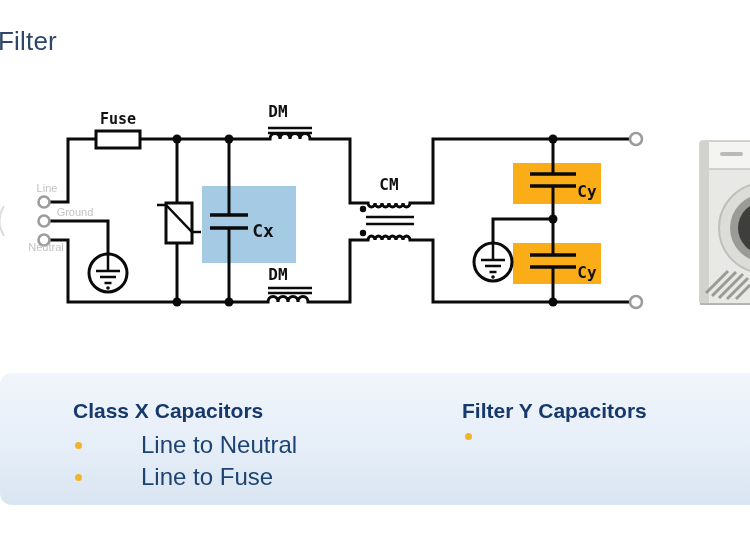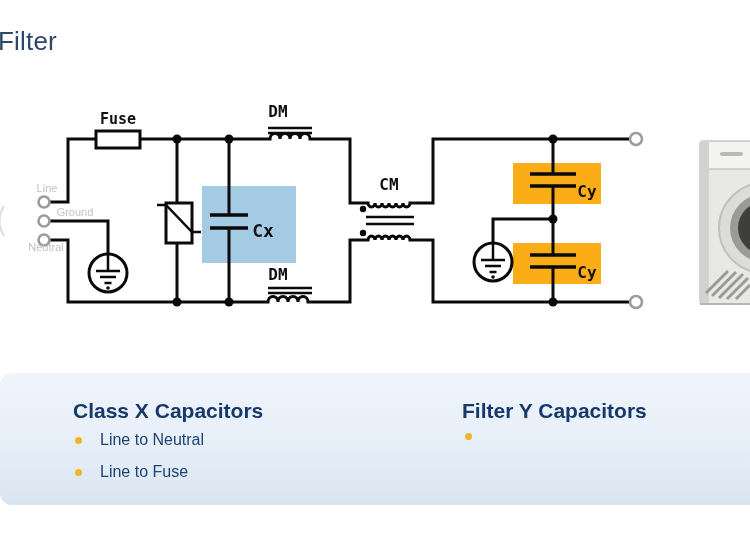--- a/index.html
+++ b/index.html
@@ -13,21 +13,21 @@
   svg.circuit{position:absolute;left:0;top:0;}
 
   .mono-label{font-family:"DejaVu Sans Mono", monospace;font-weight:bold;fill:#111;}
   .term-label{font-family:"Liberation Sans", sans-serif;fill:#c3c3c3;font-size:11px;}
 
   .panel{position:absolute;left:0;top:373px;width:750px;height:132px;border-radius:12px;
          background:linear-gradient(180deg,#f0f5fb 0%,#e6eef8 55%,#d9e5f1 100%);padding-left:28px;}
   .panel-heading{position:absolute;font-size:21px;font-weight:bold;color:#16386b;white-space:nowrap;}
   .panel-item{position:absolute;display:flex;align-items:center;gap:18px;white-space:nowrap;}
   .bullet-dot{width:7px;height:7px;border-radius:50%;background:#f0b429;flex:0 0 auto;margin-left:3px;}
-  .panel-item span.item-text{font-size:16px;color:#1d4373;}
+  .panel-item span.item-text{font-size:24px;color:#1d4373;margin-left:41px;}
 </style>
 </head>
 <body>
 
 <div class="stage">
 
   <div class="page-title">Filter</div>
 
   <svg class="circuit" width="750" height="536" viewBox="0 0 750 536">
 

